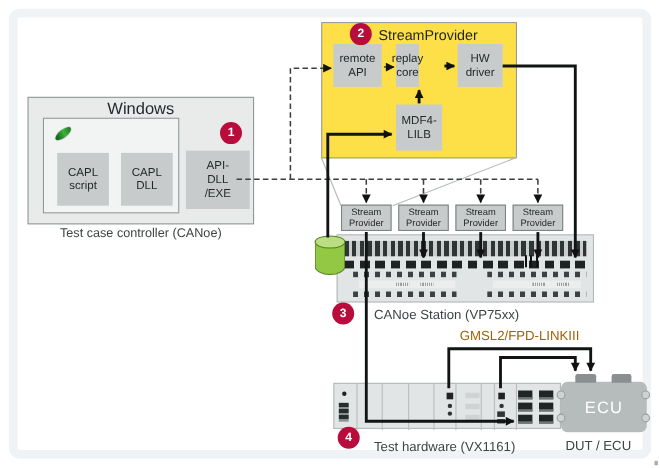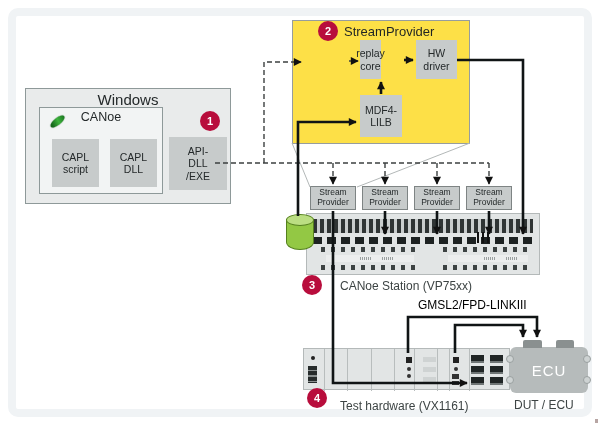--- a/index.html
+++ b/index.html
@@ -27,35 +27,37 @@
 
   <div class="abs frame"></div>
 
   <div class="abs" style="left:25px;top:88px;width:206px;height:116px;background:#e9ebeb;border:1px solid #8e9999;z-index:1;">
     <div class="lbl" style="position:absolute;top:2px;left:0;right:0;font-size:15px;">Windows</div>
   </div>
   <div class="abs" style="left:39px;top:107px;width:124px;height:87px;background:#f2f4f4;border:1px solid #8e9999;z-index:1;">
     <span class="abs" style="left:9px;top:10px;width:17px;height:7px;border-radius:50%;
                  background:linear-gradient(100deg,#17691c 15%,#3db23c 55%,#1d7a22 95%);
                  transform:rotate(-38deg);box-shadow:0 0 1px #14541a;"></span>
-    <div class="lbl" style="position:absolute;top:2px;left:0;right:0;font-size:12.5px;">CANoe</div>
   </div>
   <div class="abs graybox lbl" style="left:52px;top:139px;width:47px;height:48px;z-index:2;">CAPL
 script</div>
   <div class="abs graybox lbl" style="left:110px;top:139px;width:47px;height:48px;z-index:2;">CAPL
 DLL</div>
   <div class="abs graybox lbl" style="left:169px;top:137px;width:58px;height:53px;z-index:2;">API-
 DLL
 /EXE</div>
   <div class="abs badge" style="left:200px;top:111px;background:#b80d3c;">1</div>
+  <div class="abs caption" style="left:25px;top:206px;width:206px;text-align:center;">Test case controller (CANoe)</div>
 
   <div class="abs" style="left:292px;top:20px;width:178px;height:124px;background:#fde047;border:1px solid #979d9d;z-index:1;">
     <div style="position:absolute;left:51px;top:3px;font-size:13px;color:#1f2424;">StreamProvider</div>
   </div>
   <div class="abs badge" style="left:318px;top:21px;background:#b80d3c;">2</div>
+  <div class="abs graybox lbl" style="left:303px;top:40px;width:44px;height:39px;z-index:2;">remote
+API</div>
   <div class="abs graybox lbl" style="left:360px;top:40px;width:21px;height:39px;z-index:2;">replay
 core</div>
   <div class="abs graybox lbl" style="left:416px;top:40px;width:41px;height:39px;z-index:2;">HW
 driver</div>
   <div class="abs graybox lbl" style="left:360px;top:95px;width:42px;height:42px;z-index:2;">MDF4-
 LILB</div>
 
   <div class="abs spbox lbl" style="left:310px;top:186px;">Stream
 Provider</div>
   <div class="abs spbox lbl" style="left:362px;top:186px;">Stream
@@ -92,21 +94,21 @@
 
   <div class="abs" style="left:286px;top:214px;width:28px;height:36px;z-index:4;">
     <div class="abs" style="left:0;top:5px;width:28px;height:31px;background:#93c844;border:1.5px solid #55801e;border-top:none;
                 border-radius:0 0 14px 14px / 0 0 8px 8px;"></div>
     <div class="abs" style="left:0;top:0;width:28px;height:12px;background:#bbde82;border:1.5px solid #55801e;border-radius:50%;"></div>
   </div>
 
   <div class="abs badge" style="left:302px;top:275px;background:#b80d3c;">3</div>
   <div class="abs caption" style="left:340px;top:279px;font-size:12px;">CANoe Station (VP75xx)</div>
 
-  <div class="abs caption" style="left:418px;top:298px;font-size:12px;color:#000000;">GMSL2/FPD-LINKIII</div>
+  <div class="abs caption" style="left:418px;top:298px;font-size:12px;color:#a16207;">GMSL2/FPD-LINKIII</div>
 
   <div class="abs hwpanel" style="left:303px;top:348px;width:207px;height:42px;">
     <i class="abs" style="left:20px;top:0;width:1px;height:42px;background:#b8bdbd;"></i>
     <i class="abs" style="left:43px;top:0;width:1px;height:42px;background:#b8bdbd;"></i>
     <i class="abs" style="left:67px;top:0;width:1px;height:42px;background:#b8bdbd;"></i>
     <i class="abs" style="left:90px;top:0;width:1px;height:42px;background:#b8bdbd;"></i>
     <i class="abs" style="left:110px;top:0;width:1px;height:42px;background:#b8bdbd;"></i>
     <i class="abs" style="left:133px;top:0;width:1px;height:42px;background:#b8bdbd;"></i>
     <i class="abs" style="left:145px;top:0;width:1px;height:42px;background:#b8bdbd;"></i>
     <i class="abs" style="left:165px;top:0;width:1px;height:42px;background:#b8bdbd;"></i>

